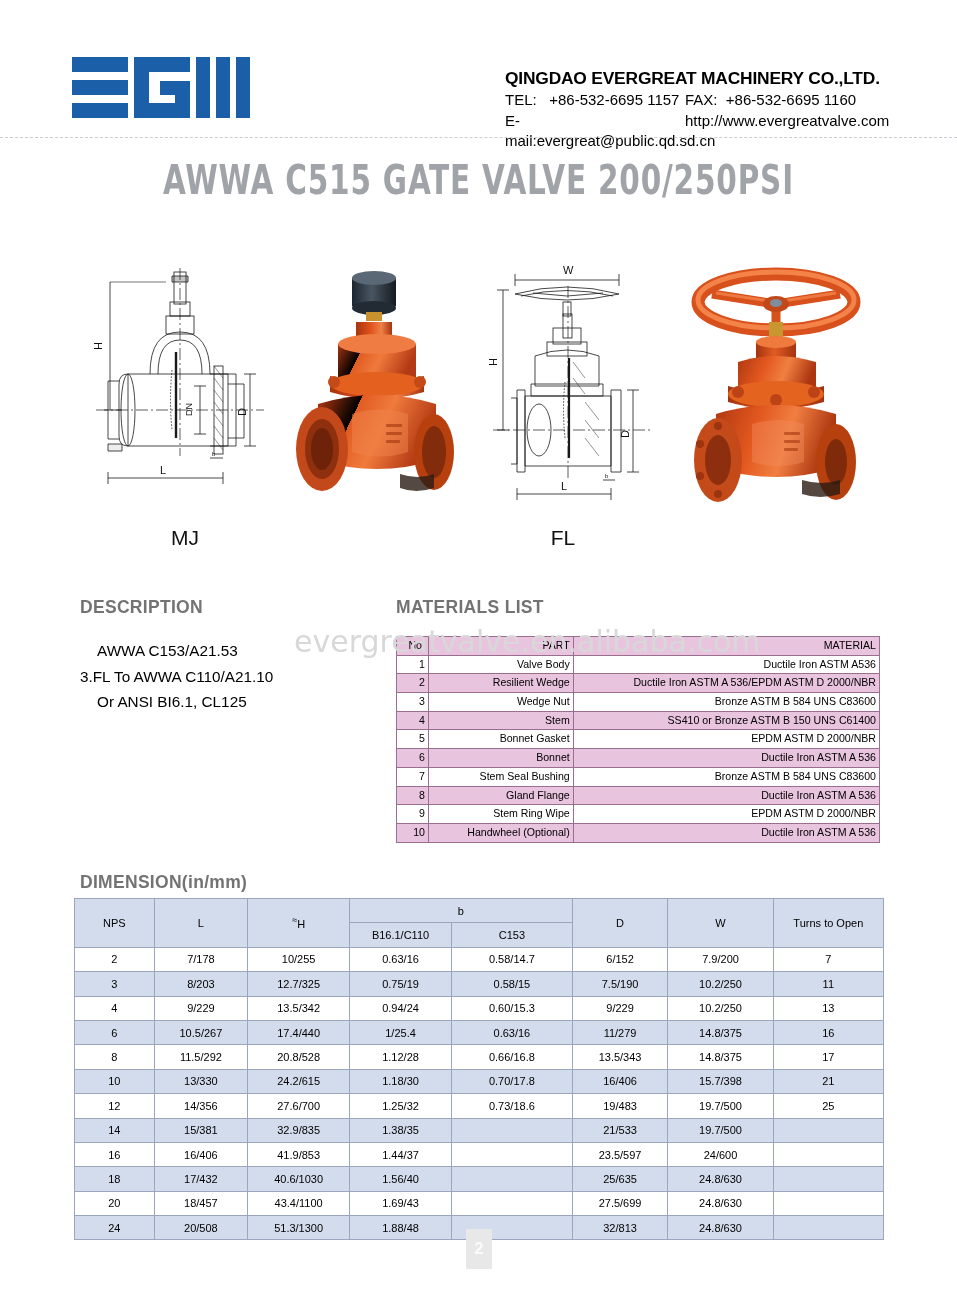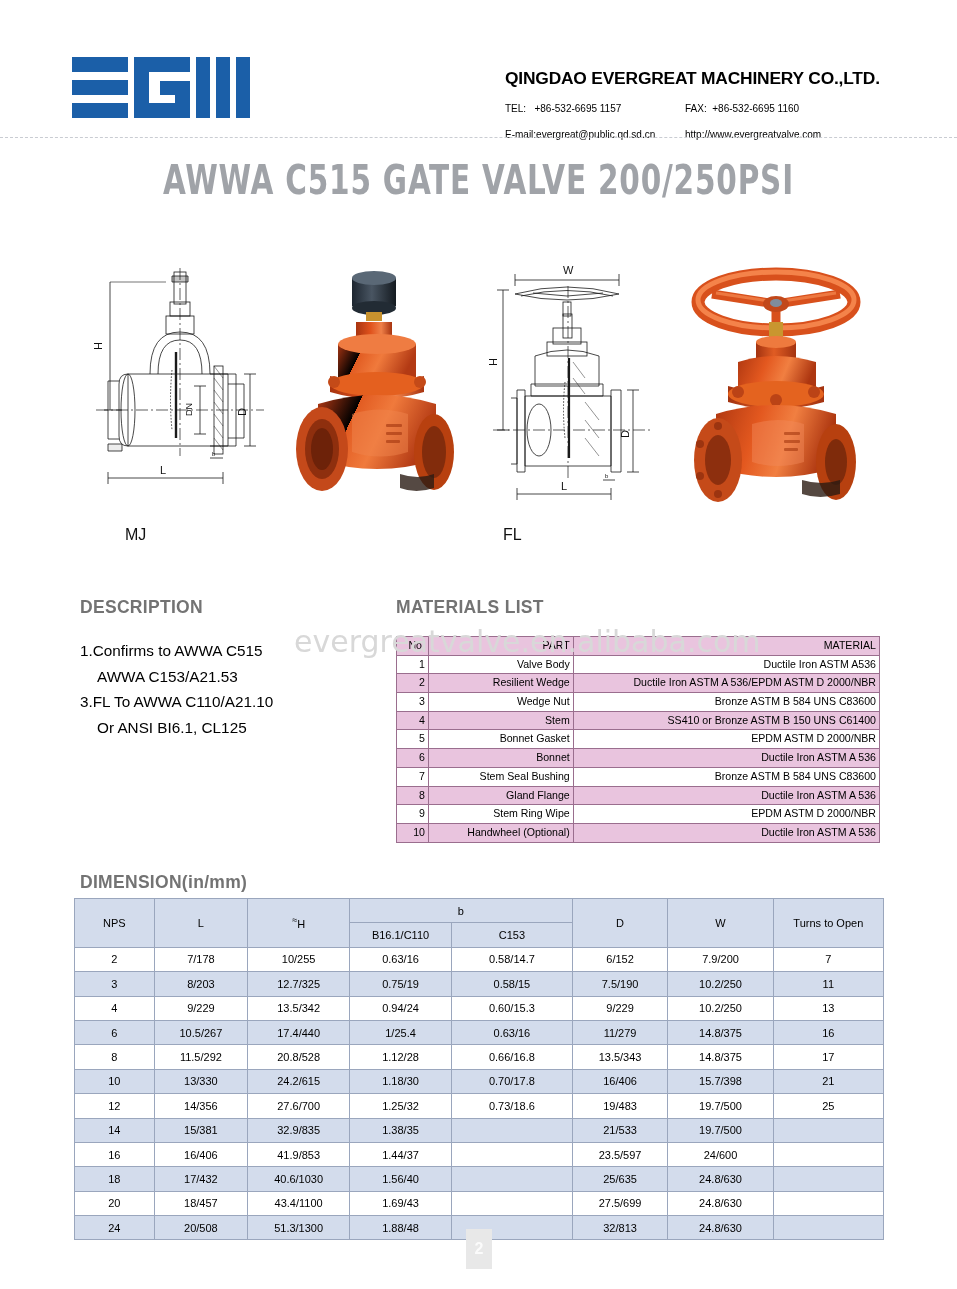--- a/index.html
+++ b/index.html
@@ -35,22 +35,22 @@
   }
   .company-name {
     font-size: 17.4px;
     font-weight: bold;
     letter-spacing: -0.2px;
     white-space: nowrap;
     color: #000;
   }
   .contact-row {
     display: flex;
-    font-size: 10px;
-    margin-top: 13px;
+    font-size: 15px;
+    margin-top: 1px;
     line-height: 1.32;
   }
   .contact-col-a { width: 180px; }
   .contact-col-b { width: 220px; }
   .contact-label { }
 
   .divider-dashed {
     position: absolute;
     left: 0;
     top: 137px;
@@ -85,23 +85,23 @@
     position: absolute;
   }
   .fig-mj-draw { left: 88px;  top: 8px;  width: 195px; height: 250px; }
   .fig-mj-photo{ left: 282px; top: 6px;  width: 190px; height: 245px; }
   .fig-fl-draw { left: 473px; top: 4px;  width: 195px; height: 255px; }
   .fig-fl-photo{ left: 672px; top: 6px;  width: 208px; height: 250px; }
 
   .fig-label {
     position: absolute;
     top: 268px;
-    font-size: 16px;
+    font-size: 21px;
     color: #111;
-    text-align: left;
+    text-align: center;
     width: 120px;
   }
   .label-mj { left: 125px; }
   .label-fl { left: 503px; }
 
   
   .sec-heading {
     position: absolute;
     font-size: 17.5px;
     font-weight: bold;
@@ -522,21 +522,20 @@
       <path d="M130 216 q20 6 38 0 v14 q-20 6 -38 0 z" fill="#2a1a12" opacity="0.8"></path>
     </svg>
   </div>
 
   <div class="fig-label label-mj">MJ</div>
   <div class="fig-label label-fl">FL</div>
 </div>
 
 <div class="sec-heading heading-description">DESCRIPTION</div>
 <div class="description-list">
-  <div class="desc-line">1.Confirms to AWWA C515</div>
   <div class="desc-line desc-indent">AWWA  C153/A21.53</div>
   <div class="desc-line">3.FL To AWWA C110/A21.10</div>
   <div class="desc-line desc-indent">Or ANSI BI6.1, CL125</div>
 </div>
 
 <div class="watermark">evergreatvalve.en.alibaba.com</div>
 
 <div class="sec-heading heading-materials">MATERIALS LIST</div>
 <table class="materials-table">
   <tbody id="materials-body">

